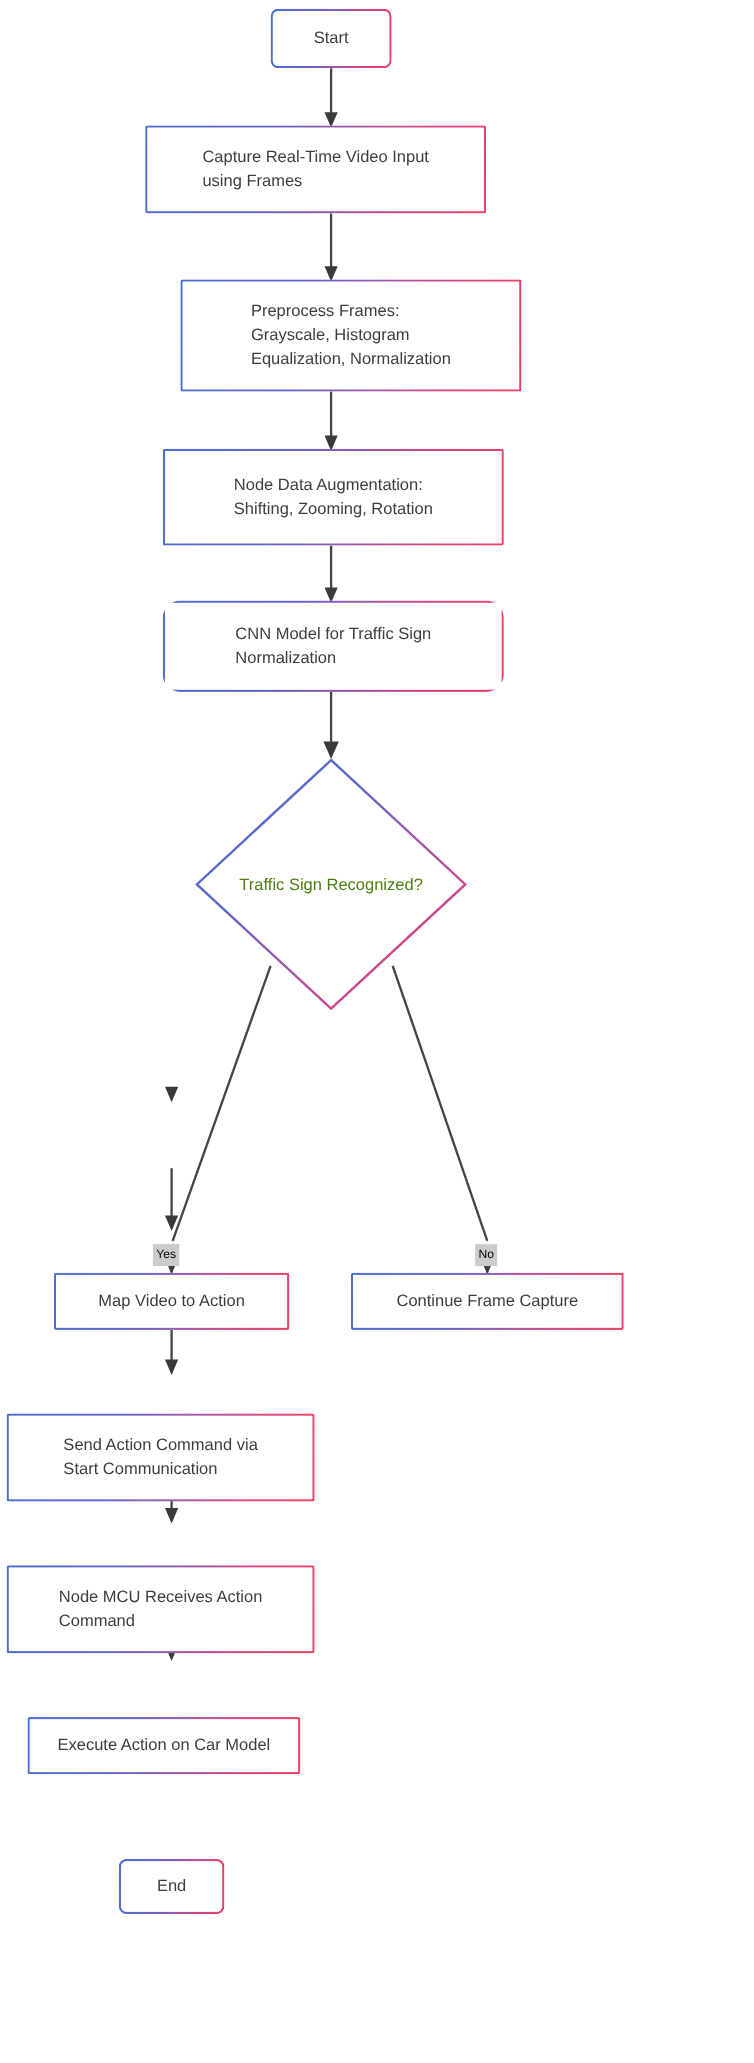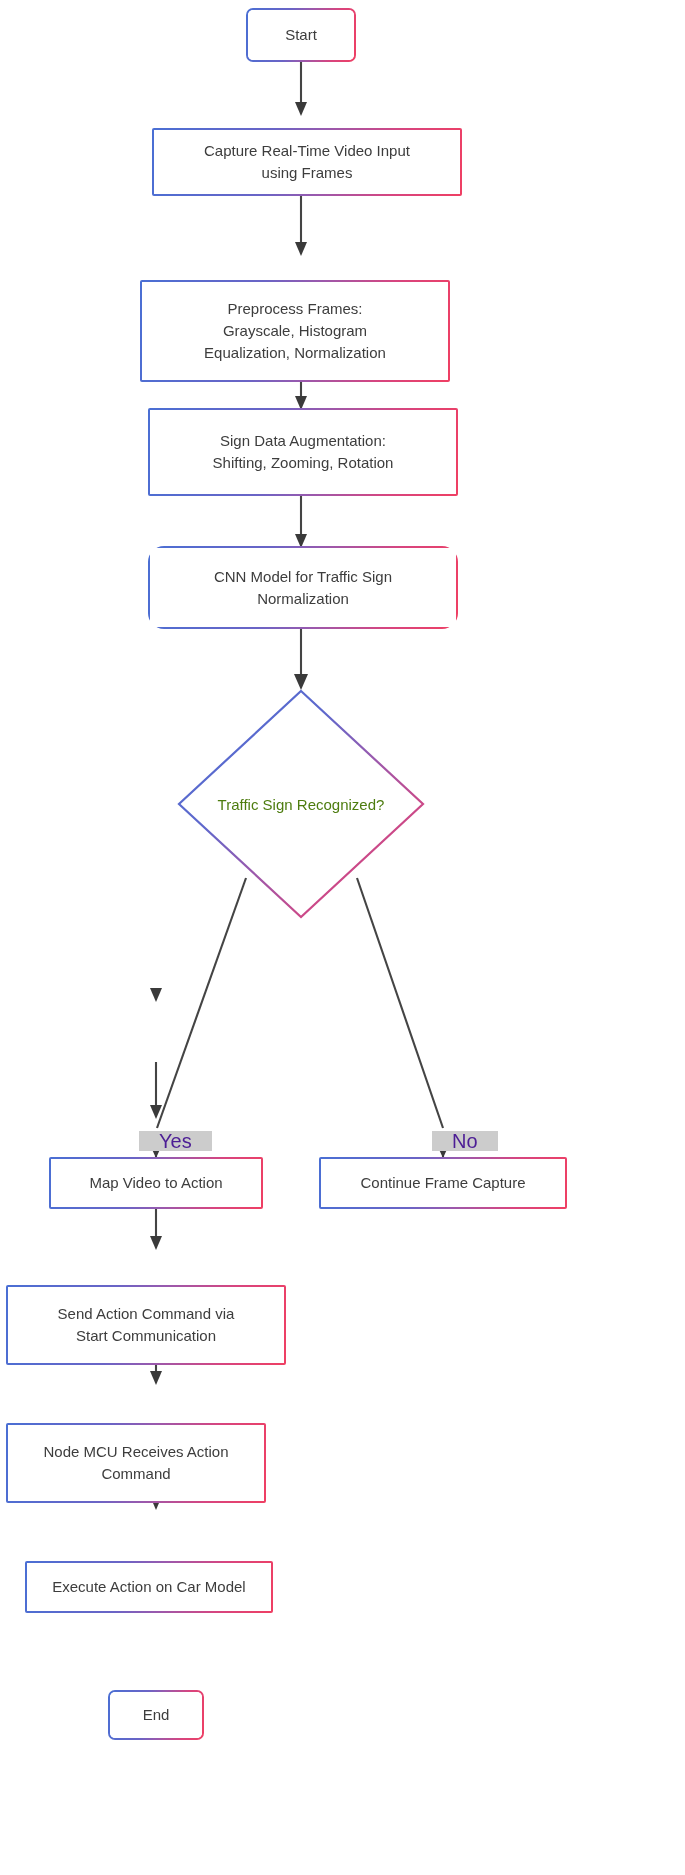--- a/index.html
+++ b/index.html
@@ -19,21 +19,21 @@
     overflow: hidden;
   }
   
   .node {
     position: absolute;
     box-sizing: border-box;
     background: #ffffff;
     display: flex;
     align-items: center;
     justify-content: center;
-    text-align: center;
+    text-align: left;
     font-size: 15px;
     line-height: 1.45;
     color: #3d3d3d;
     border-radius: 2px;
     
     padding: 1.6px;
     background-image:
       linear-gradient(#ffffff, #ffffff),
       linear-gradient(100deg, #4a6fd4 0%, #6a64c6 38%, #9a59ad 55%, #d7457f 78%, #ef3f63 100%);
     background-origin: border-box;
@@ -91,24 +91,24 @@
     stroke: #444444;
     stroke-width: 2.1;
     fill: none;
   }
   .arrowhead { fill: #3a3a3a; stroke: none; }
 
   
   .edge-label {
     position: absolute;
     background: #cccccc;
-    color: #4c1d95;
-    font-size: 20px;
+    color: #000000;
+    font-size: 11px;
     line-height: 18px;
-    padding: 1px 20px;
+    padding: 1px 3px;
     white-space: nowrap;
   }
 </style>
 </head>
 <body>
 
 <div id="canvas">
 
   <svg class="edge" viewBox="0 0 685 1875" width="685" height="1875">
 
@@ -152,43 +152,43 @@
       <line x1="443" y1="1148" x2="443" y2="1157"></line>
       <polygon class="arrowhead" points="437,1145 449,1145 443,1158"></polygon>
     </svg>
 
   <div class="node rounded" style="left:246px; top:8px; width:110px; height:54px;">
     <div class="inner">
       <span>Start</span>
     </div>
   </div>
 
-  <div class="node" style="left:152px; top:114px; width:310px; height:68px;margin-top:14px;">
+  <div class="node" style="left:132px; top:114px; width:310px; height:80px;">
     <div class="inner">
       <div>
         <div>Capture Real-Time Video Input</div>
         <div>using Frames</div>
       </div>
     </div>
   </div>
 
-  <div class="node" style="left:140px; top:254px; width:310px; height:102px;margin-top:26px;">
+  <div class="node" style="left:164px; top:254px; width:310px; height:102px;">
     <div class="inner">
       <div>
         <div>Preprocess Frames:</div>
         <div>Grayscale, Histogram</div>
         <div>Equalization, Normalization</div>
       </div>
     </div>
   </div>
 
   <div class="node" style="left:148px; top:408px; width:310px; height:88px;">
     <div class="inner">
       <div>
-        <div>Sign Data Augmentation:</div>
+        <div>Node Data Augmentation:</div>
         <div>Shifting, Zooming, Rotation</div>
       </div>
     </div>
   </div>
 
   <div class="node" style="left:148px; top:546px; width:310px; height:83px;border-radius:16px;">
     <div class="inner">
       <div>
         <div>CNN Model for Traffic Sign</div>
         <div>Normalization</div>
@@ -229,21 +229,21 @@
 
   <div class="node" style="left:6px; top:1285px; width:280px; height:80px;">
     <div class="inner">
       <div>
         <div>Send Action Command via</div>
         <div>Start Communication</div>
       </div>
     </div>
   </div>
 
-  <div class="node" style="left:6px; top:1423px; width:260px; height:80px;">
+  <div class="node" style="left:6px; top:1423px; width:280px; height:80px;">
     <div class="inner">
       <div>
         <div>Node MCU Receives Action</div>
         <div>Command</div>
       </div>
     </div>
   </div>
 
   <div class="node" style="left:25px; top:1561px; width:248px; height:52px;">
     <div class="inner">

